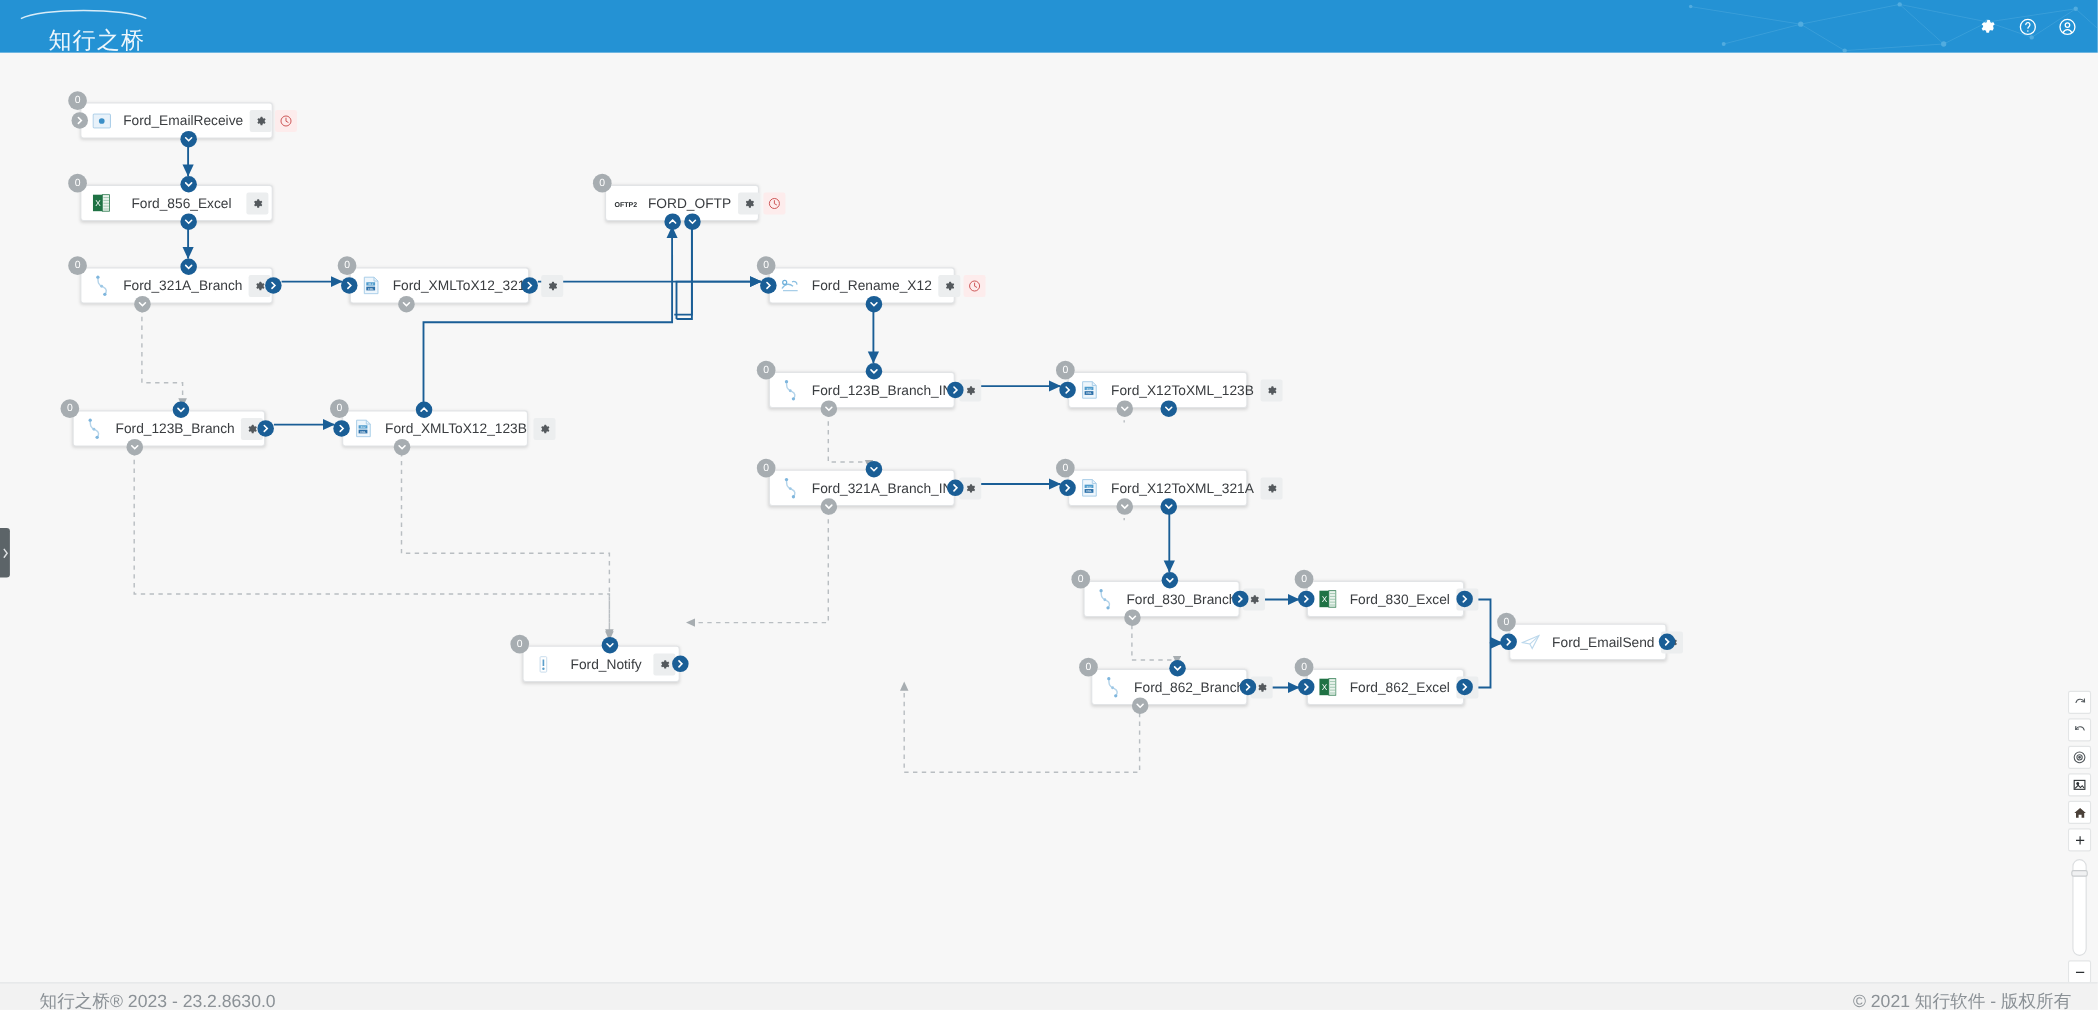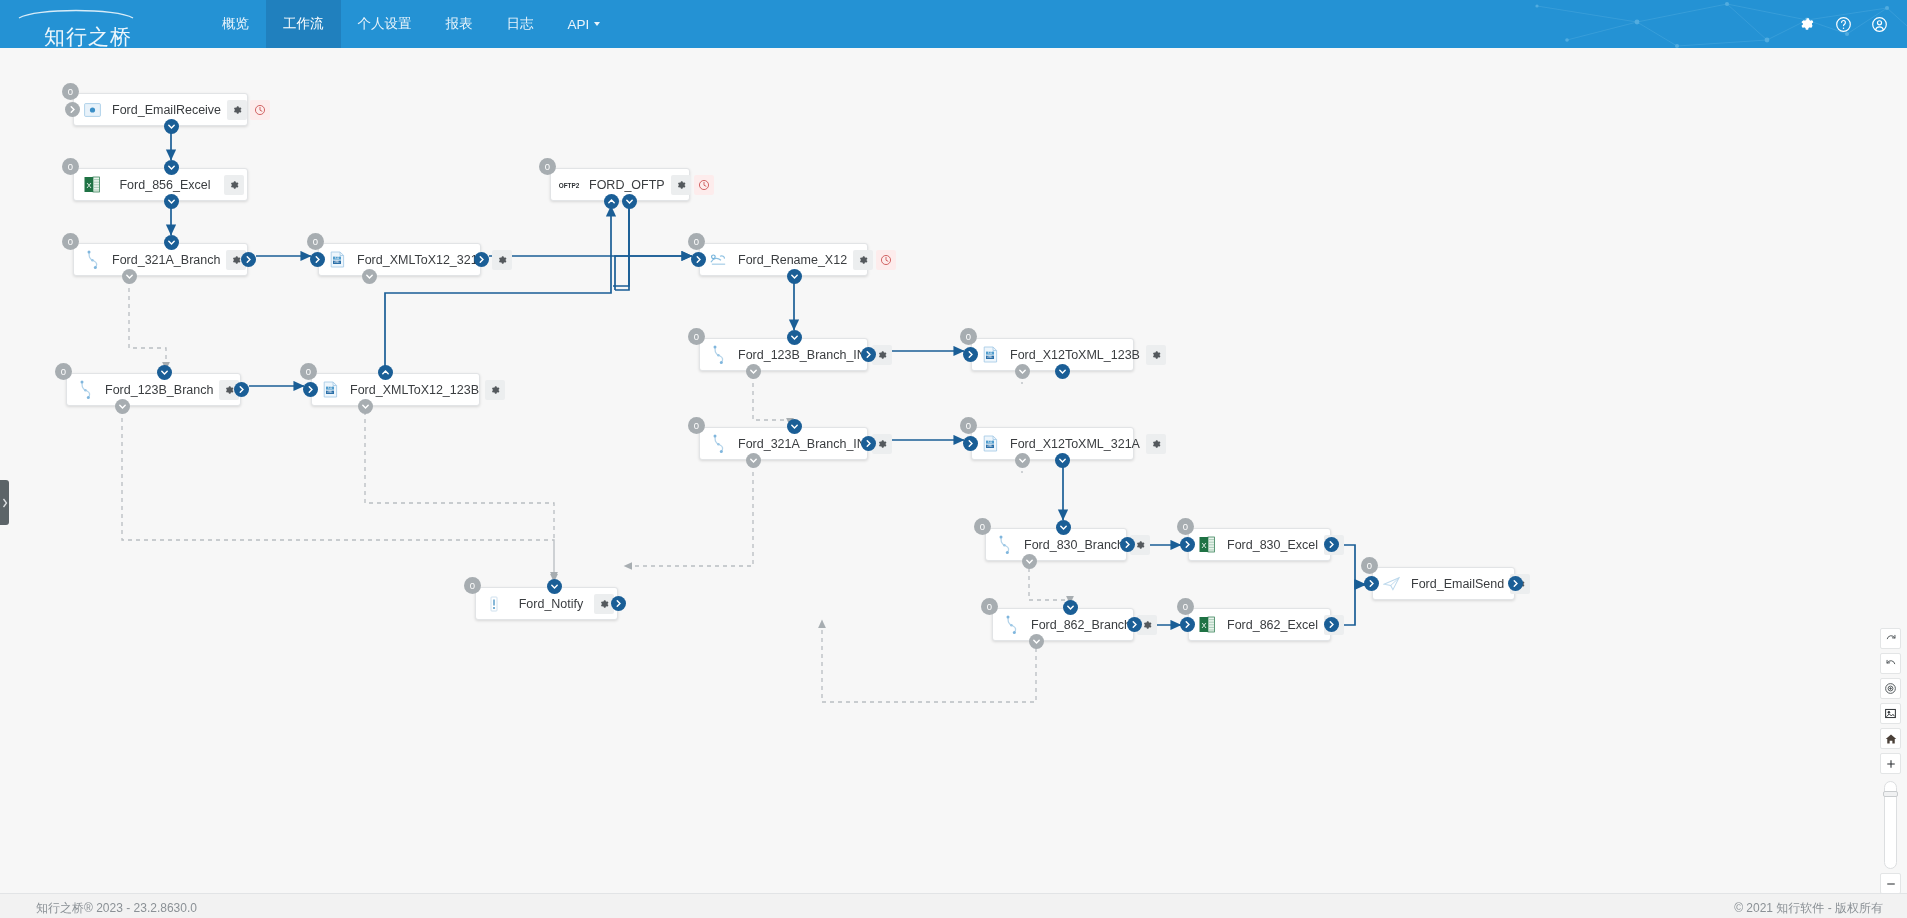--- a/index.html
+++ b/index.html
@@ -124,21 +124,21 @@
 
   
   #watermark {
     position: absolute; left: 1382px; top: 798px;
     font-size: 52px; color: #e3e5e6; white-space: nowrap;
     letter-spacing: 1px; pointer-events: none;
   }
   #footer {
     position: absolute; left: 0; top: 893px; width: 1907px; height: 25px;
     background: #f2f2f2; border-top: 1px solid #e2e4e6;
-    font-size: 12px; color: #8b9196;
+    font-size: 16px; color: #8b9196;
   }
   #footleft { position: absolute; left: 36px; top: 6px; }
   #footright { position: absolute; right: 24px; top: 6px; }
 
   
   #rtools {
     position: absolute; right: 6px; top: 580px;
     display: flex; flex-direction: column; align-items: center;
   }
   .rtool {
@@ -183,41 +183,20 @@
   </svg>
 
   <div id="logo">
     <svg width="120" height="12" viewBox="0 0 120 12">
       <path d="M3 11 C20 1 100 1 117 11" stroke="#d8ecf8" stroke-width="1.3" fill="none"></path>
     </svg>
     <div class="cn">知行之桥</div>
     
   </div>
 
-  <div id="navitems">
-      <div class="navitem">
-        <span>概览</span>
-      </div>
-      <div class="navitem active">
-        <span>工作流</span>
-      </div>
-      <div class="navitem">
-        <span>个人设置</span>
-      </div>
-      <div class="navitem">
-        <span>报表</span>
-      </div>
-      <div class="navitem">
-        <span>日志</span>
-      </div>
-      <div class="navitem">
-        <span>API</span>
-        <span class="caret-d"></span>
-      </div>
-    </div>
 
   <div id="naviconsright">
     <div class="navicon">
       <svg width="16" height="16" viewBox="0 0 20 20" fill="#ffffff">
         <path d="M10 6.4a3.6 3.6 0 100 7.2 3.6 3.6 0 000-7.2zm0 5.6a2 2 0 110-4 2 2 0 010 4z"></path>
         <path d="M17.3 11.6l-1.1-.6a6.6 6.6 0 000-2l1.1-.6a.9.9 0 00.35-1.2l-.85-1.5a.9.9 0 00-1.2-.35l-1.1.63a6.7 6.7 0 00-1.73-1V3.7a.9.9 0 00-.9-.9h-1.74a.9.9 0 00-.9.9v1.28a6.7 6.7 0 00-1.73 1l-1.1-.63a.9.9 0 00-1.2.35L3.35 7.2A.9.9 0 003.7 8.4l1.1.6a6.6 6.6 0 000 2l-1.1.6a.9.9 0 00-.35 1.2l.85 1.5a.9.9 0 001.2.35l1.1-.63a6.7 6.7 0 001.73 1v1.28a.9.9 0 00.9.9h1.74a.9.9 0 00.9-.9v-1.28a6.7 6.7 0 001.73-1l1.1.63a.9.9 0 001.2-.35l.85-1.5a.9.9 0 00-.35-1.2z"></path>
       </svg>
     </div>
     <div class="navicon">
       <svg width="17" height="17" viewBox="0 0 20 20" fill="none" stroke="#ffffff" stroke-width="1.4">

